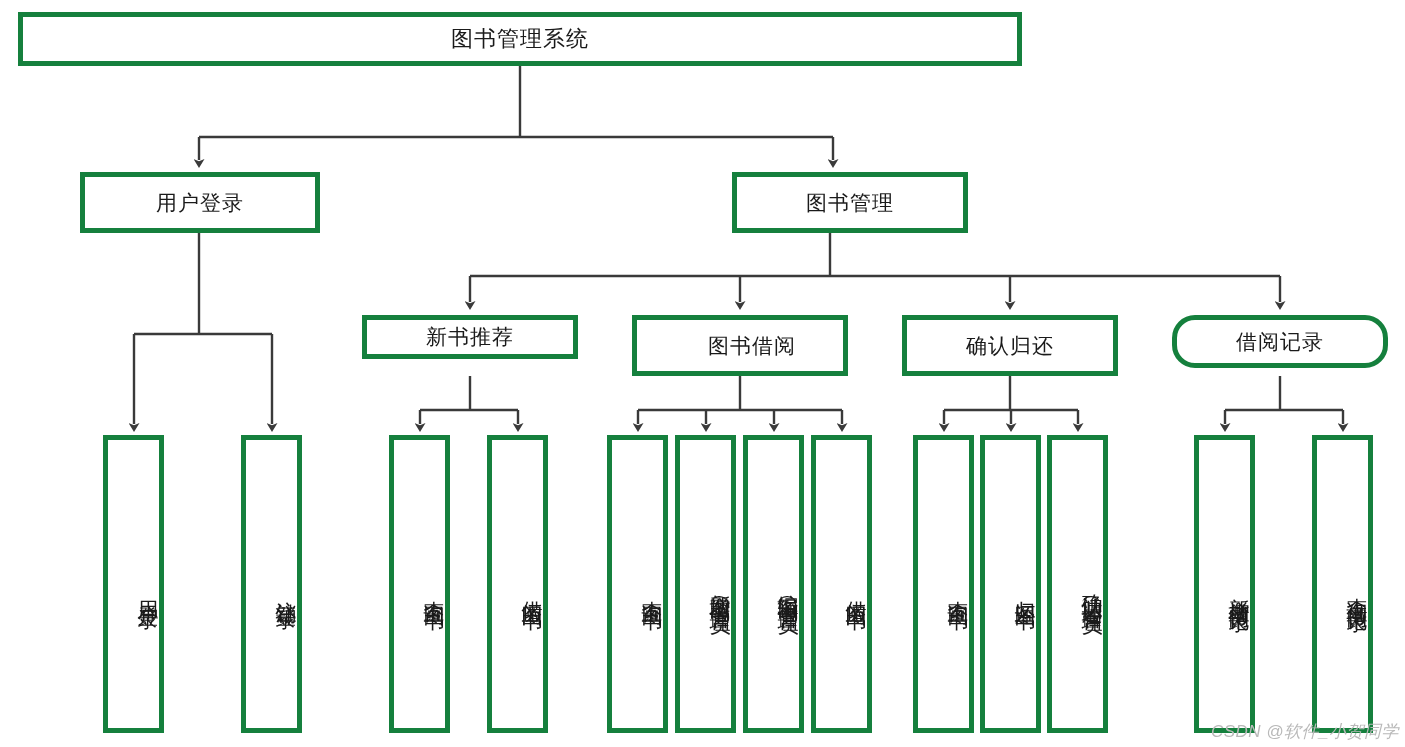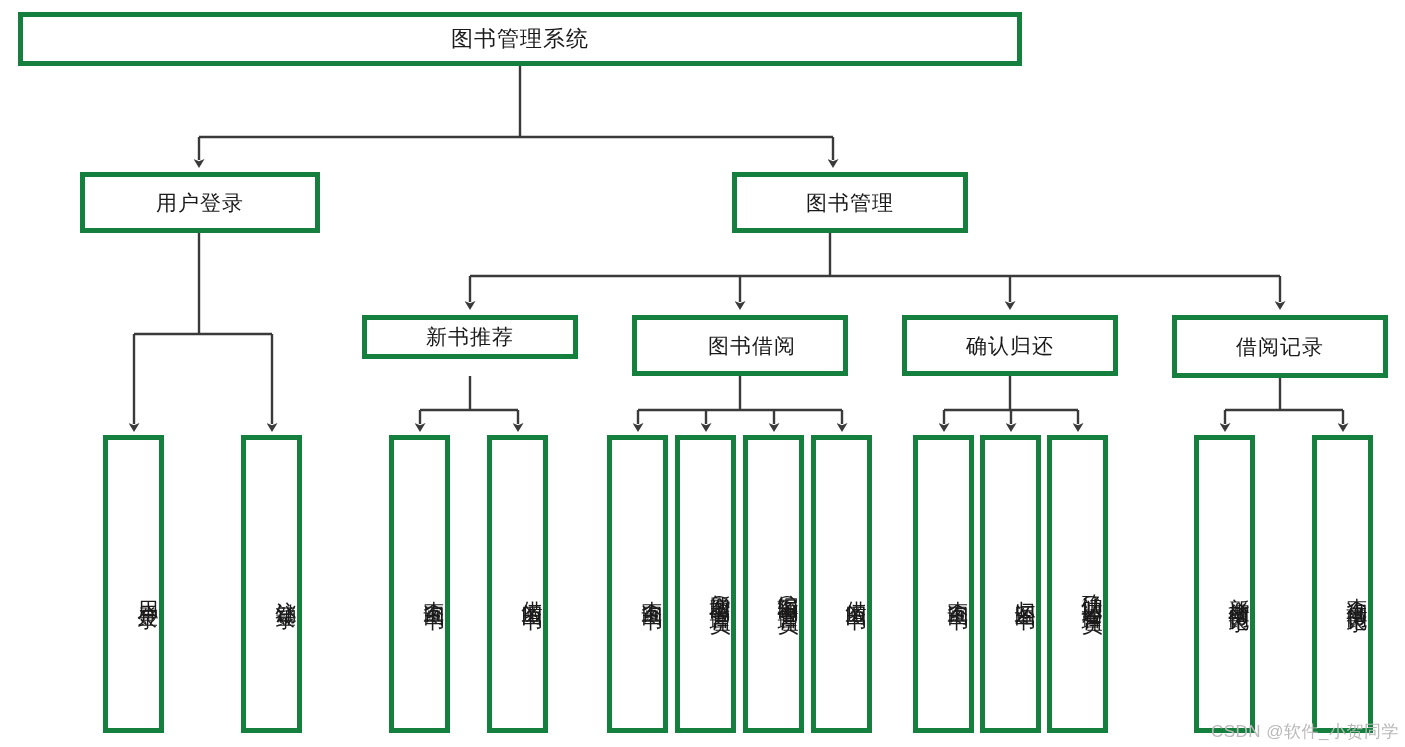--- a/index.html
+++ b/index.html
@@ -58,20 +58,21 @@
     font-size: 22px;
   }
   .watermark {
     position: absolute;
     right: 6px;
     bottom: 4px;
     font-size: 17px;
     color: #b9b9b9;
     letter-spacing: 0.5px;
     white-space: nowrap;
+    font-style: italic;
   }
 </style>
 </head>
 <body>
 
 <div id="diagram-root">
 
   <svg class="lines" viewBox="0 0 1405 747">
     <defs>
       <marker id="arrow" markerWidth="9" markerHeight="11" refX="1" refY="5.5" orient="auto" markerUnits="userSpaceOnUse">
@@ -138,21 +139,21 @@
 
   <div class="node horiz" style="left:362px; top:315px; width:216px; height:44px;">
     <span>新书推荐</span>
   </div>
   <div class="node horiz" style="left:632px; top:315px; width:216px; height:61px;padding-left:24px;">
     <span>图书借阅</span>
   </div>
   <div class="node horiz" style="left:902px; top:315px; width:216px; height:61px;">
     <span>确认归还</span>
   </div>
-  <div class="node horiz" style="left:1172px; top:315px; width:216px; height:63px;">
+  <div class="node horiz" style="left:1172px; top:315px; width:216px; height:53px;border-radius:23px;">
     <span>借阅记录</span>
   </div>
 
   <div class="node vert" style="left:103px; top:435px; width:61px; height:298px;">
     <span class="vlabel">用户登录</span>
   </div>
   <div class="node vert" style="left:241px; top:435px; width:61px; height:298px;">
     <span class="vlabel">注销登录</span>
   </div>
 

